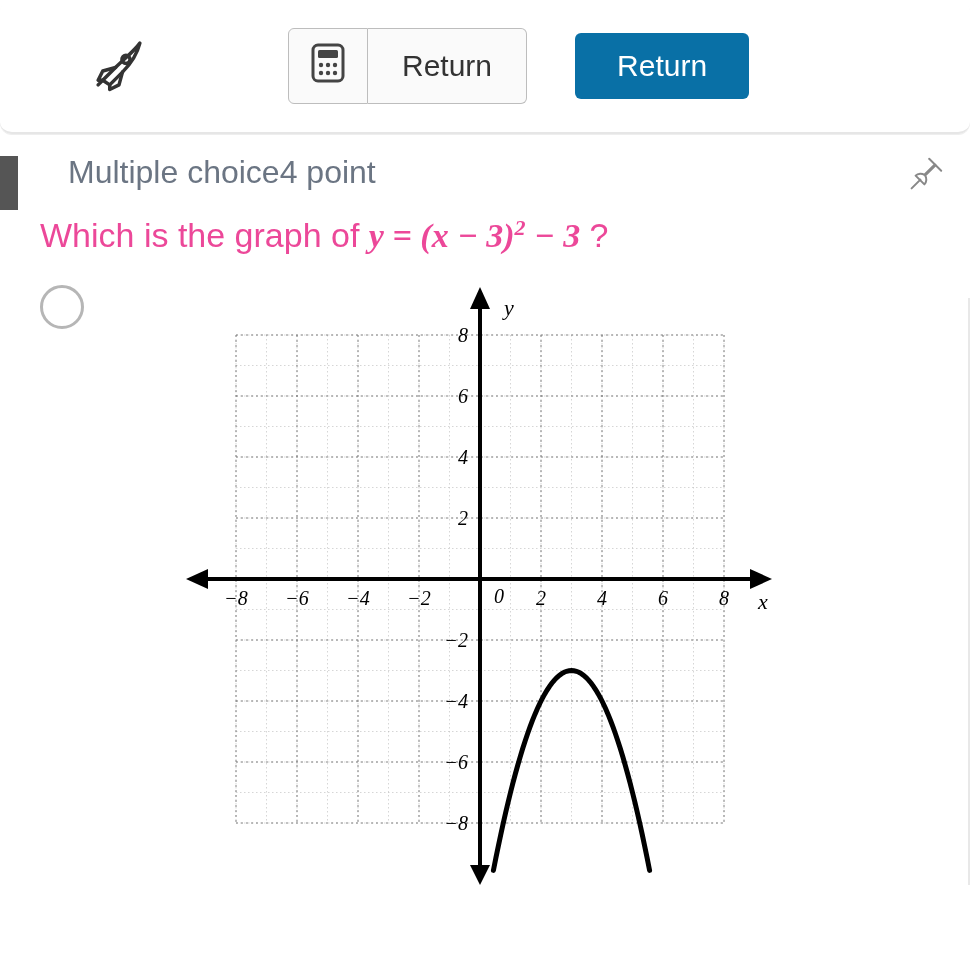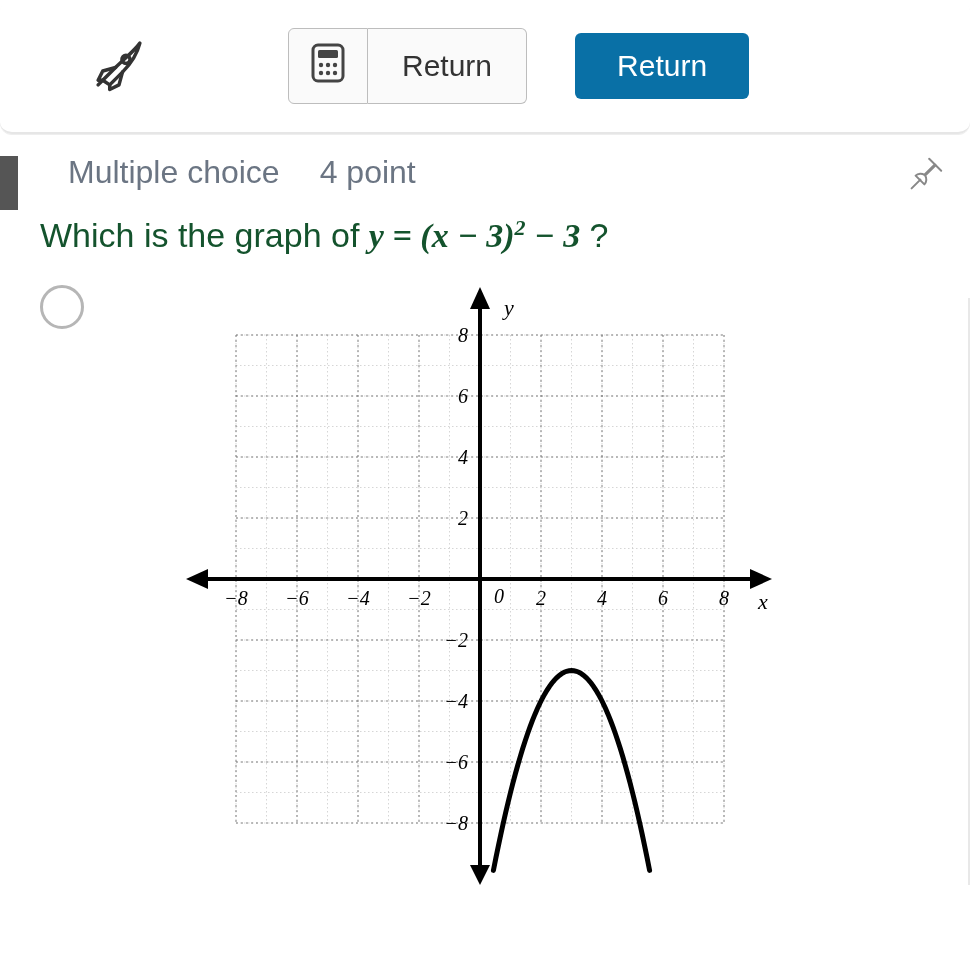--- a/index.html
+++ b/index.html
@@ -65,33 +65,32 @@
     left: 0;
     top: 22px;
     width: 18px;
     height: 54px;
     background: #555;
   }
   .meta {
     display: flex;
     align-items: center;
     padding-left: 68px;
-    gap: 40px;
     color: #6b7583;
     font-size: 32px;
   }
   .pin {
     position: absolute;
     right: 24px;
     top: 20px;
   }
   .question {
     padding: 24px 40px 12px 40px;
     font-size: 34px;
-    color: #14532d;
+    color: #ec4899;
     font-weight: 500;
   }
   .question .math {
     font-family: "Cambria Math", "STIX", serif;
     font-weight: 700;
     font-style: italic;
   }
   .question .sup { font-size: 22px; vertical-align: super; }
   .answer-row {
     display: flex;

